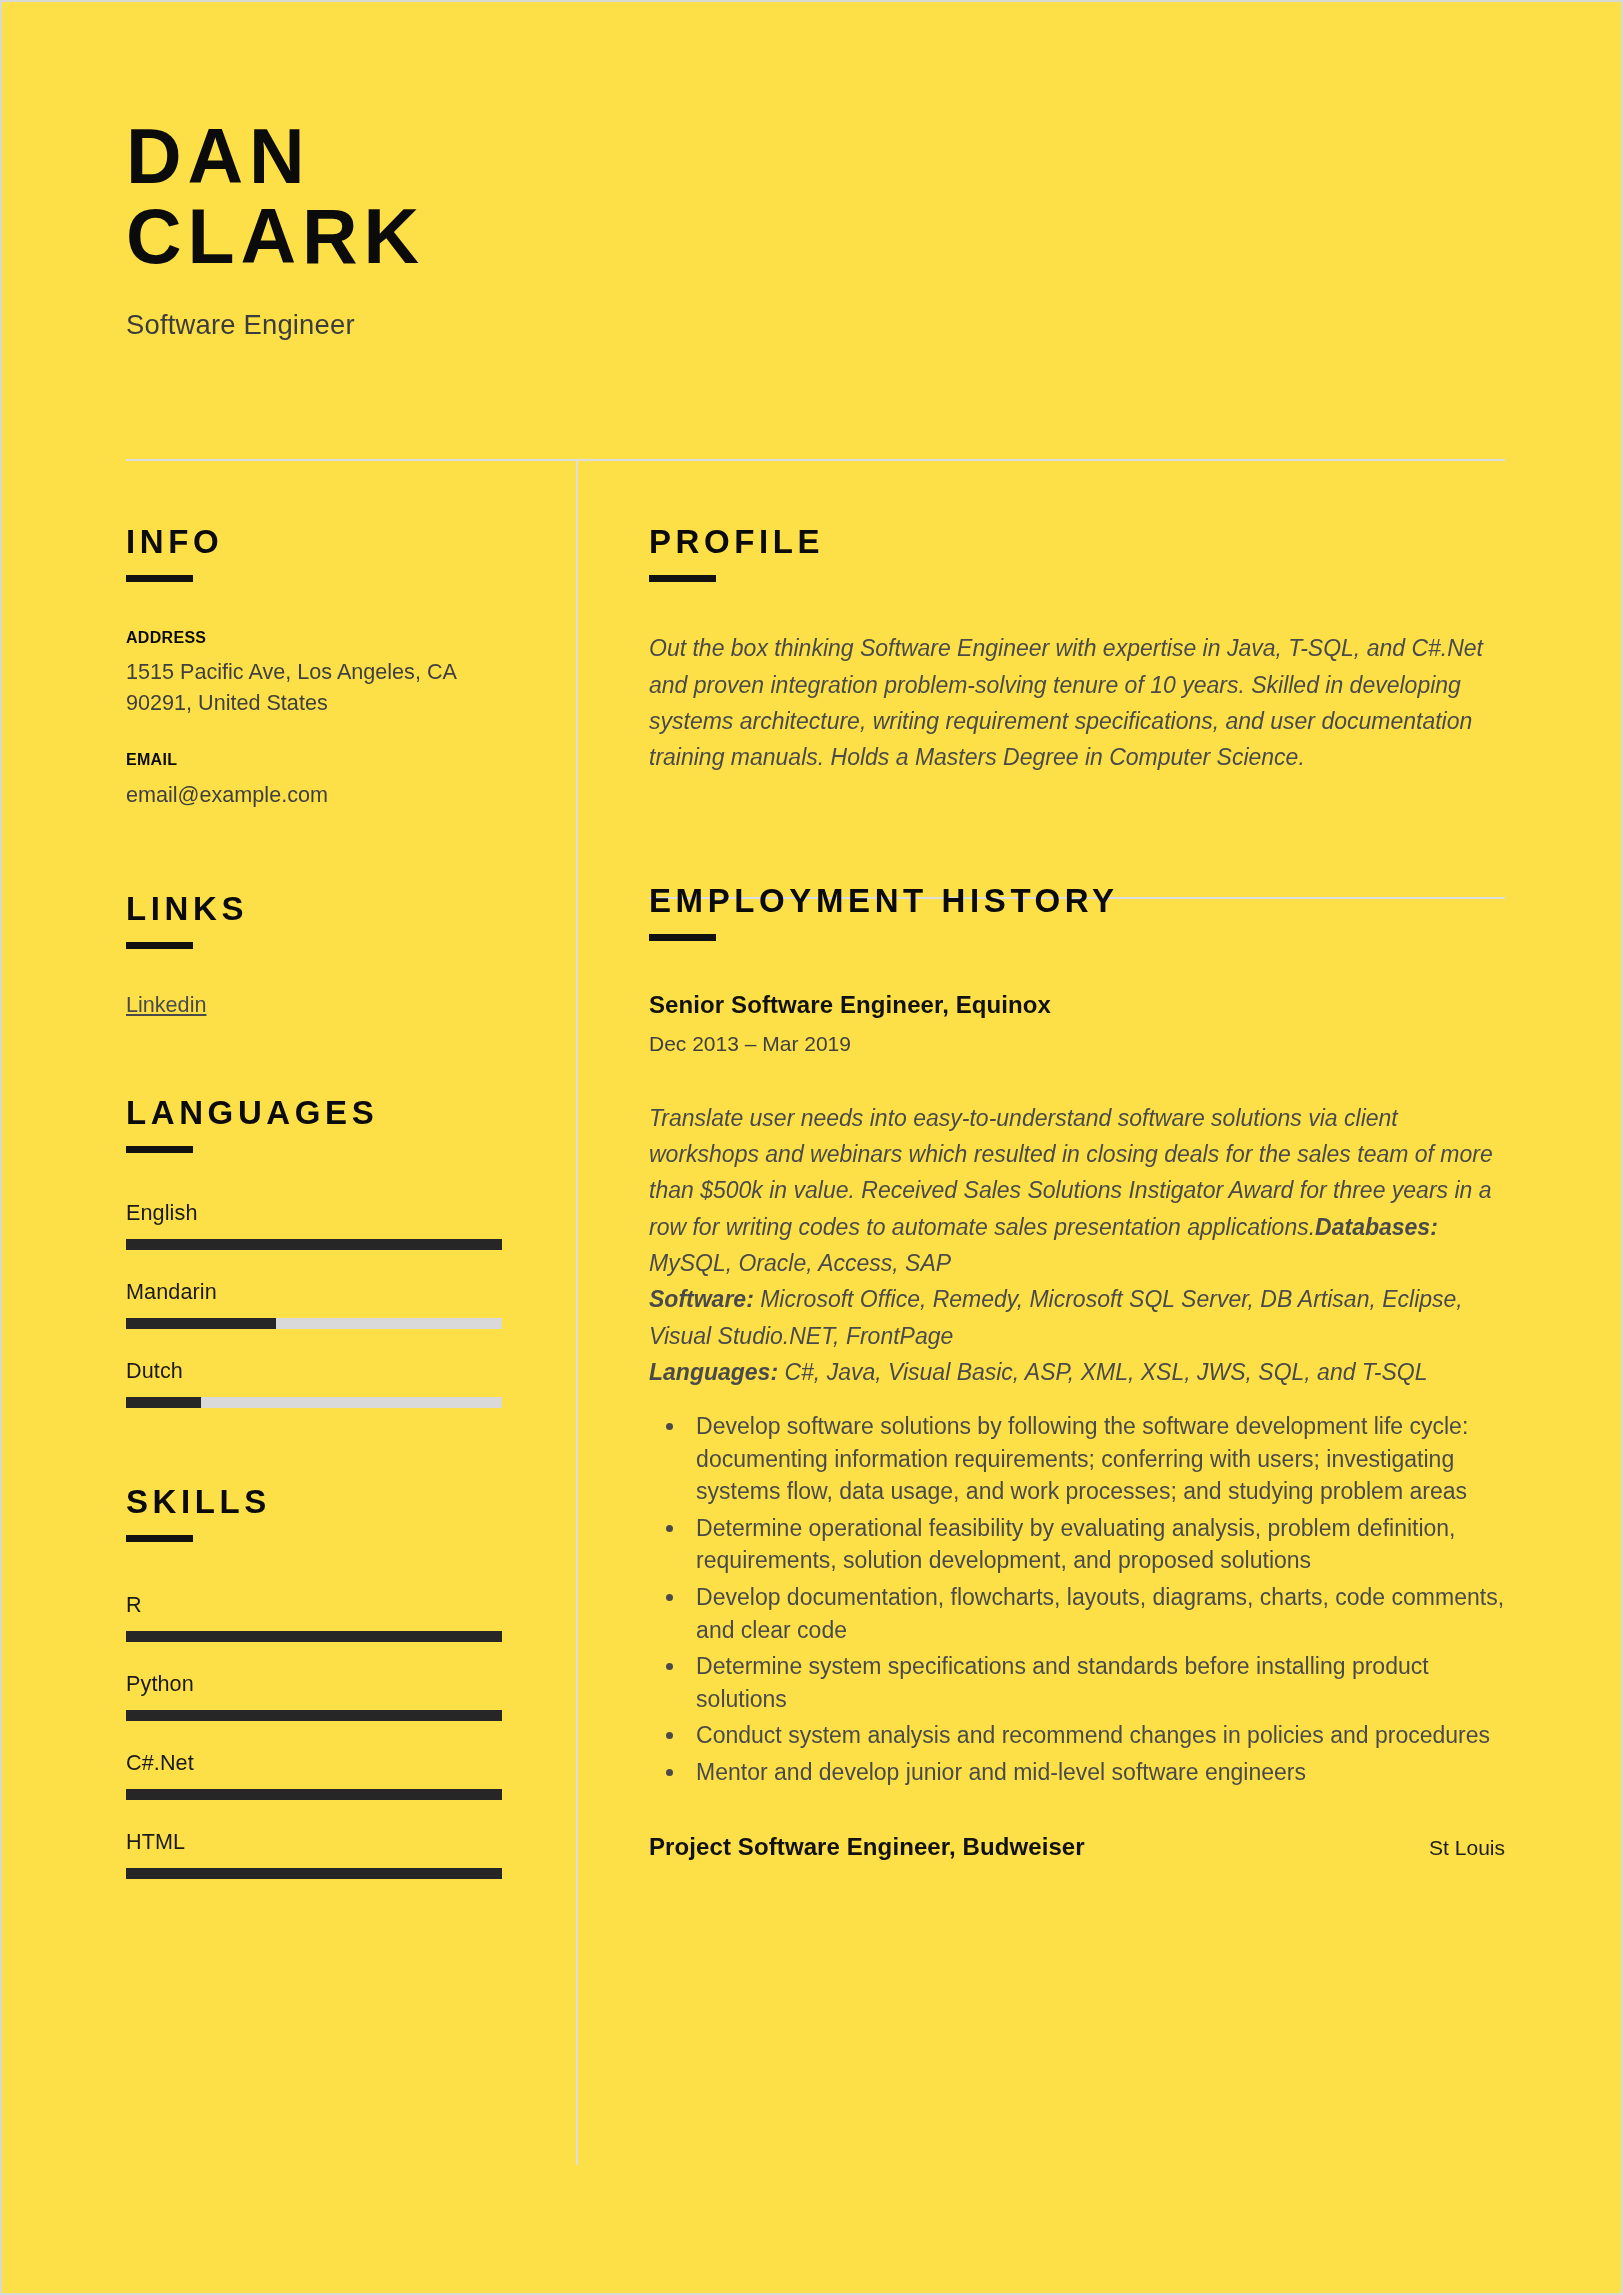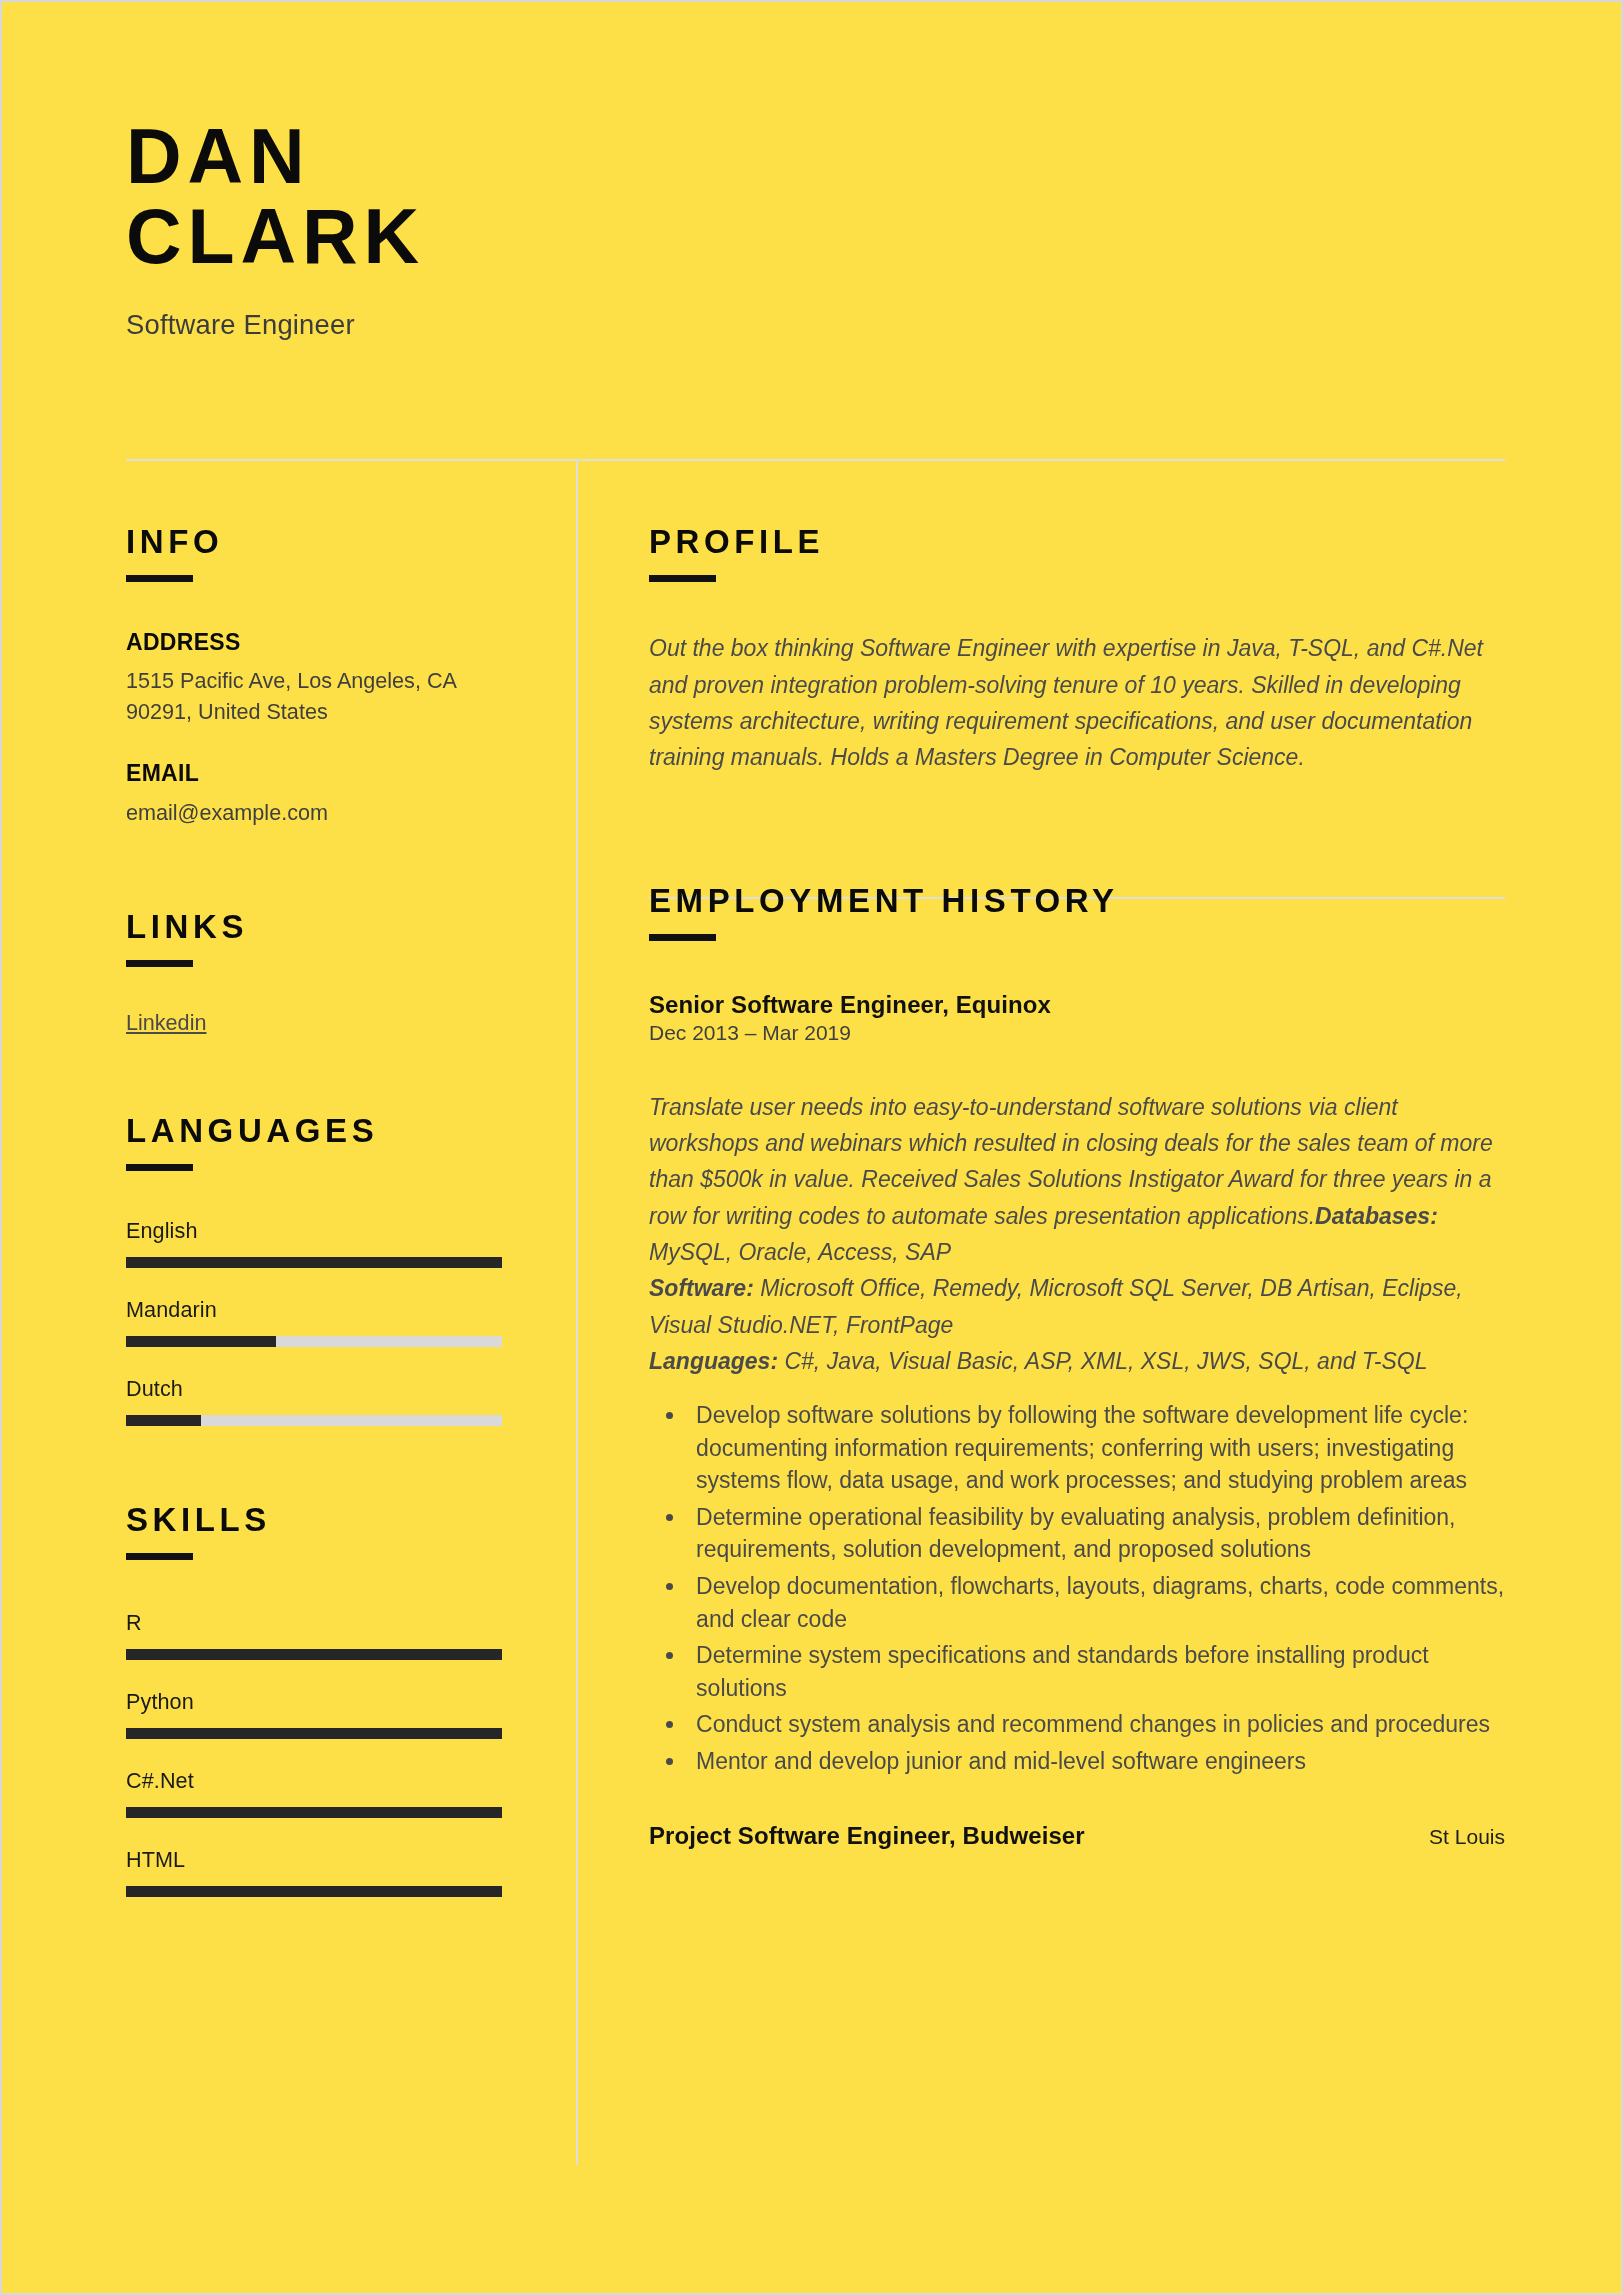--- a/index.html
+++ b/index.html
@@ -102,21 +102,21 @@
     width: 67px;
     height: 7.2px;
     background: #111111;
     margin-top: 17px;
   }
 
   .section-block { margin-bottom: 0; }
 
   
   .sub-label {
-    font-size: 23px;
+    font-size: 16px;
     font-weight: 700;
     color: #0b0b0b;
     letter-spacing: 0.3px;
   }
 
   .sub-value {
     font-size: 21.6px;
     font-weight: 400;
     color: #3f3f3f;
     line-height: 1.44;
@@ -161,21 +161,21 @@
   }
 
   .job-heading {
     font-size: 24px;
     font-weight: 700;
     color: #111111;
     letter-spacing: 0.1px;
   }
 
   .job-dates {
-    margin-top: 2px;
+    margin-top: 13px;
     font-size: 21px;
     color: #3f3f3f;
   }
 
   .job-desc {
     margin-top: 44px;
     font-size: 23px;
     font-style: italic;
     color: #4a4a4a;
     line-height: 1.58;

